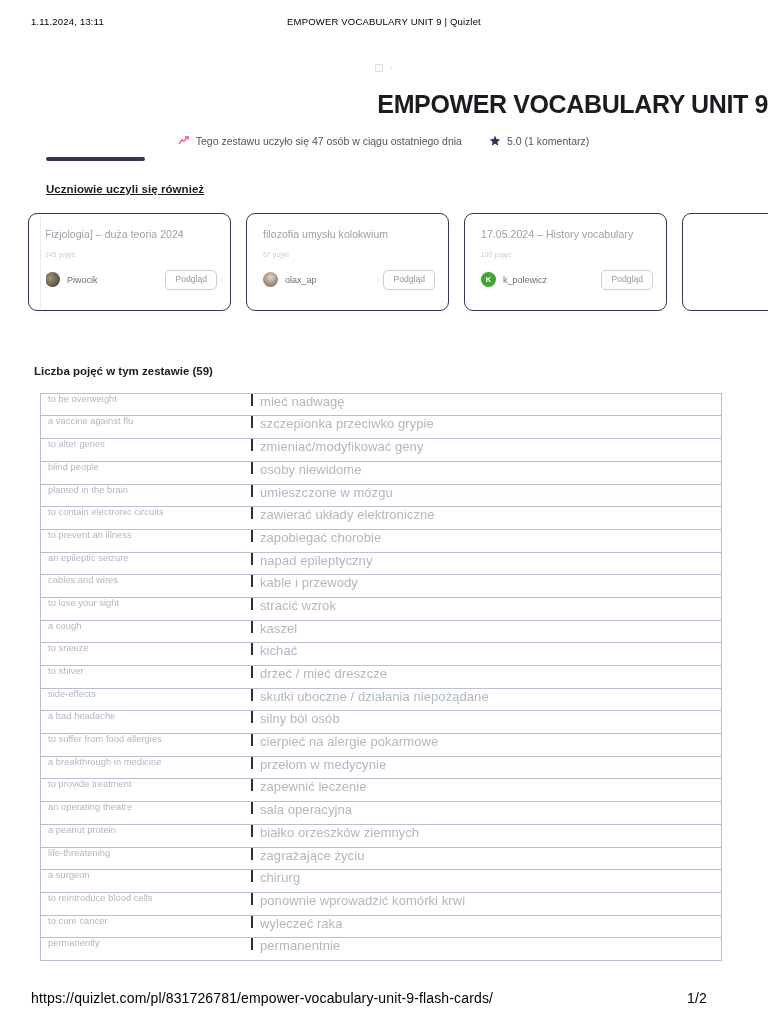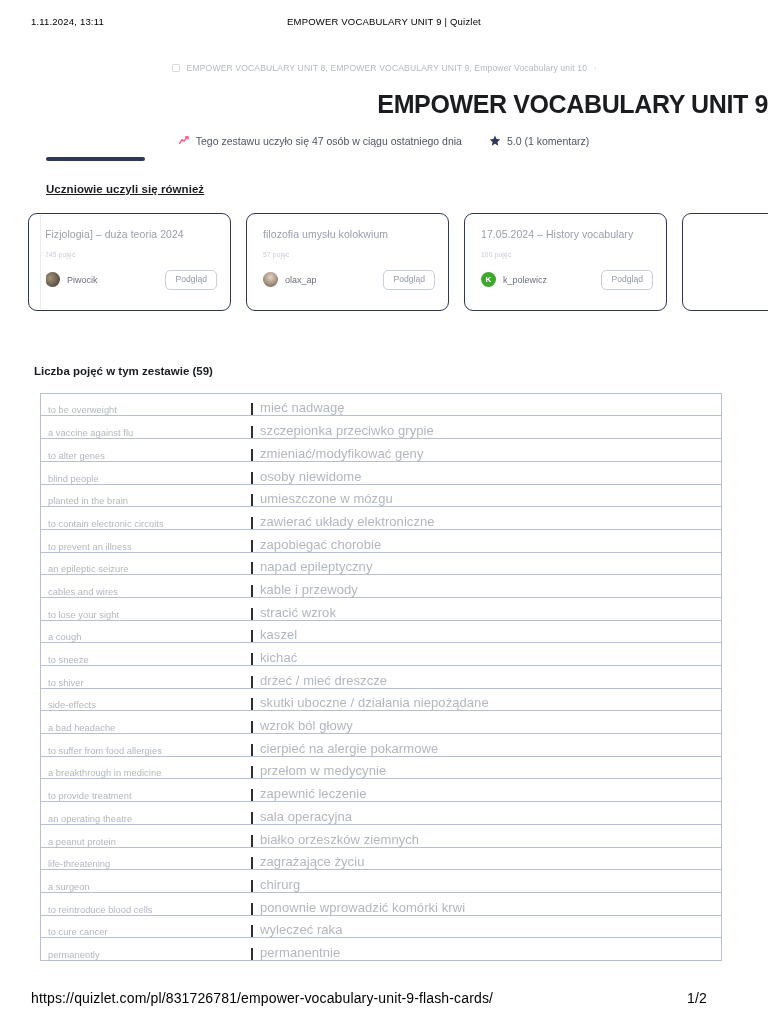--- a/index.html
+++ b/index.html
@@ -251,21 +251,21 @@
   }
   .terms-table {
     margin-top: 16px;
     margin-left: 40px;
     width: 682px;
     border: 1px solid #b9bfd2;
     border-bottom: none;
   }
   .term-row {
     display: flex;
-    align-items: flex-end;
+    align-items: flex-start;
     height: 22.7px;
     border-bottom: 1px solid #b9bfd2;
     background: #fff;
   }
   .term-en {
     width: 210px;
     flex: none;
     padding-left: 7px;
     font-size: 9.3px;
     color: #b2b7bf;
@@ -294,21 +294,20 @@
 
 <div class="print-header">
   <span class="ph-left">1.11.2024, 13:11</span>
   <span class="ph-center">EMPOWER VOCABULARY UNIT 9 | Quizlet</span>
 </div>
 
 <div class="page">
 
   <div class="breadcrumb">
     <span class="bc-box"></span>
-    <span class="bc-text">EMPOWER VOCABULARY UNIT 8, EMPOWER VOCABULARY UNIT 9, Empower Vocabulary unit 10</span>
     <span class="bc-chev">›</span>
   </div>
 
   <h1 class="set-title">EMPOWER VOCABULARY UNIT 9</h1>
 
   <div class="stats">
     <span class="stat">
       <svg class="trend-icon" width="11" height="9" viewBox="0 0 11 9">
         <path d="M0.6 7.4 L3.1 3.6 L5.0 5.4 L8.2 1.2" fill="none" stroke="#ff4d7e" stroke-width="1.3" stroke-linecap="round" stroke-linejoin="round"></path>
         <path d="M6.6 1.0 L9.2 0.8 L9.0 3.2" fill="none" stroke="#ff4d7e" stroke-width="1.3" stroke-linecap="round" stroke-linejoin="round"></path>
@@ -449,21 +448,21 @@
           <div class="term-pl">drżeć / mieć dreszcze</div>
         </div>
         <div class="term-row">
           <div class="term-en">side-effects</div>
           <div class="term-divider"></div>
           <div class="term-pl">skutki uboczne / działania niepożądane</div>
         </div>
         <div class="term-row">
           <div class="term-en">a bad headache</div>
           <div class="term-divider"></div>
-          <div class="term-pl">wzrok ból głowy</div>
+          <div class="term-pl">silny ból osób</div>
         </div>
         <div class="term-row">
           <div class="term-en">to suffer from food allergies</div>
           <div class="term-divider"></div>
           <div class="term-pl">cierpieć na alergie pokarmowe</div>
         </div>
         <div class="term-row">
           <div class="term-en">a breakthrough in medicine</div>
           <div class="term-divider"></div>
           <div class="term-pl">przełom w medycynie</div>

